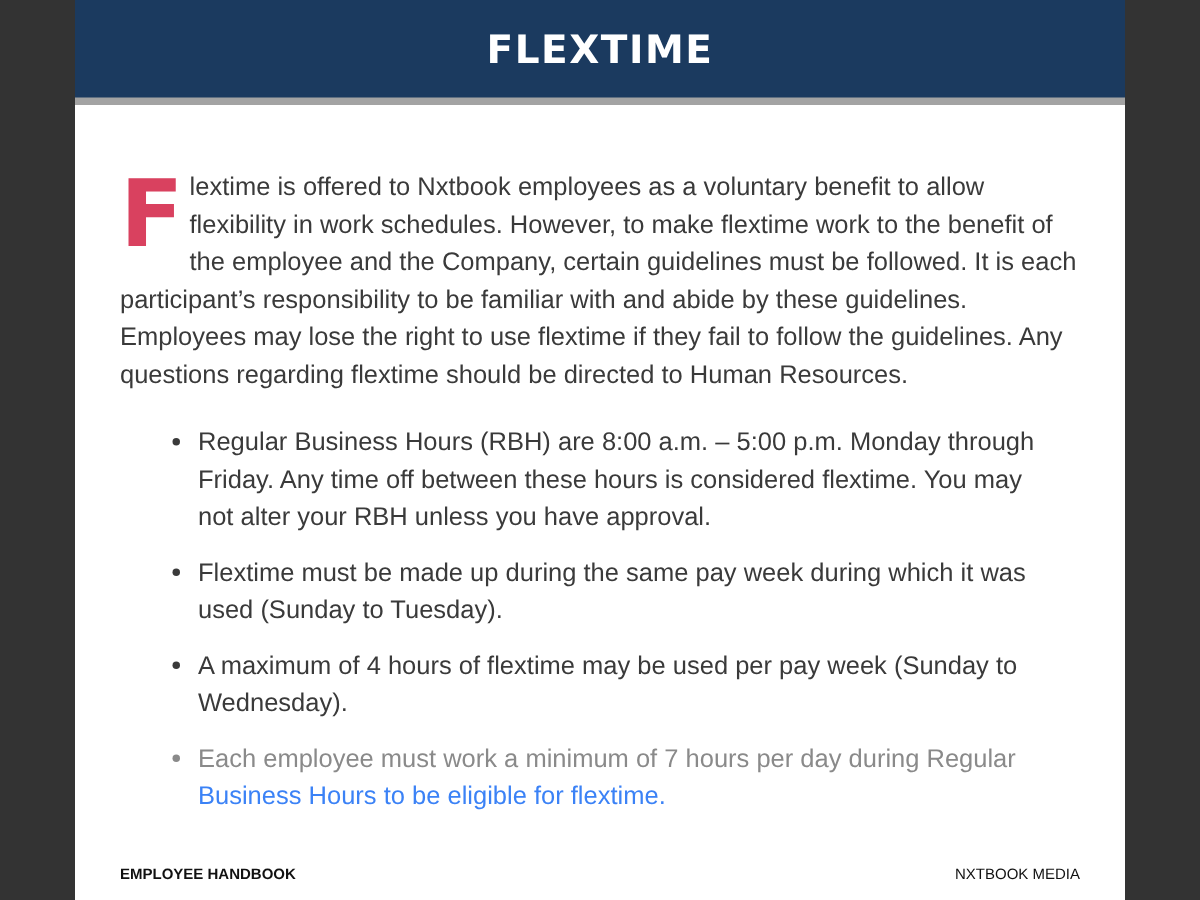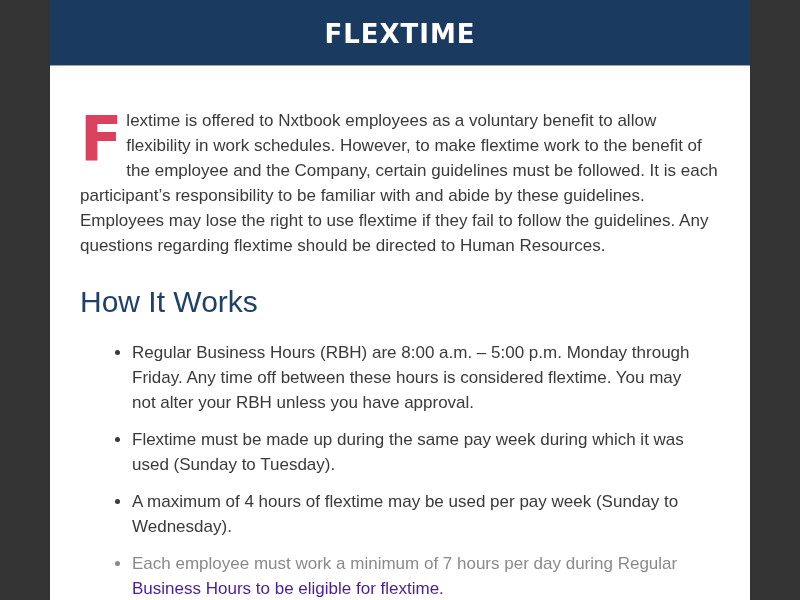--- a/index.html
+++ b/index.html
@@ -8,21 +8,21 @@
       background: #333333;
       font-family: "Liberation Sans", sans-serif;
       position: relative;
     }
     .page {
       position: absolute; left: 50px; top: 0; width: 700px; height: 600px;
       background: #ffffff; overflow: hidden;
     }
     .header {
       height: 65px; background: #1b3a5f;
-      border-bottom: 1px solid #a3a3a3;
+      border-bottom: 5px solid #a3a3a3;
       display: flex; align-items: center; justify-content: center;
     }
     .header-title {
       color: #ffffff; font-weight: bold; font-size: 26px; letter-spacing: 1px;
       font-family: "DejaVu Sans", sans-serif;
       margin-top: 2px;
     }
     .content { padding: 42px 30px 0 30px; }
     .intro {
       font-size: 17px; line-height: 25px; color: #3a3a3a; margin: 0;
@@ -37,44 +37,47 @@
       font-size: 30px; color: #1f4068; font-weight: normal;
       margin: 26px 0 0 0; line-height: 36px;
       font-family: "Liberation Sans", sans-serif;
     }
     ul.bullets {
       margin: 20px 0 0 0; padding-left: 40px;
       font-size: 17px; line-height: 25px; color: #3a3a3a;
     }
     ul.bullets li { margin: 12px; }
     ul.bullets li.fade { color: #8a8a8a; }
-    ul.bullets li.fade .line2 { color: #4c1d95; }
+    ul.bullets li.fade .line2 { color: #3b82f6; }
     .footer {
       position: absolute; left: 30px; right: 30px; bottom: 11px;
       display: flex; justify-content: space-between;
       font-size: 10px; color: #111; font-family: "Liberation Sans", sans-serif;
     }
     .footer-left { font-weight: bold; }
   </style>
 </head>
 <body>
 
 <div class="page">
   <div class="header">
     <div class="header-title">FLEXTIME</div>
   </div>
 
   <div class="content">
     <p class="intro">
       <span class="drop-cap">F</span><span>lextime is offered to Nxtbook employees as a voluntary benefit to allow flexibility in work schedules. However, to make flextime work to the benefit of the employee and the Company, certain guidelines must be followed. It is each participant’s responsibility to be familiar with and abide by these guidelines. Employees may lose the right to use flextime if they fail to follow the guidelines. Any questions regarding flextime should be directed to Human Resources.</span>
     </p>
 
-    <h2 class="section-title">How It Works</h2>
 
     <ul class="bullets">
       <li>Regular Business Hours (RBH) are 8:00 a.m. – 5:00 p.m. Monday through Friday. Any time off between these hours is considered flextime. You may not alter your RBH unless you have approval.</li>
       <li>Flextime must be made up during the same pay week during which it was used (Sunday to Tuesday).</li>
       <li>A maximum of 4 hours of flextime may be used per pay week (Sunday to Wednesday).</li>
       <li class="fade"><span>Each employee must work a minimum of 7 hours per day during Regular</span> <span class="line2">Business Hours to be eligible for flextime.</span></li>
     </ul>
   </div>
 
+  <div class="footer">
+    <span class="footer-left">EMPLOYEE HANDBOOK</span>
+    <span class="footer-right">NXTBOOK MEDIA</span>
+  </div>
 </div>
 
 </body></html>

